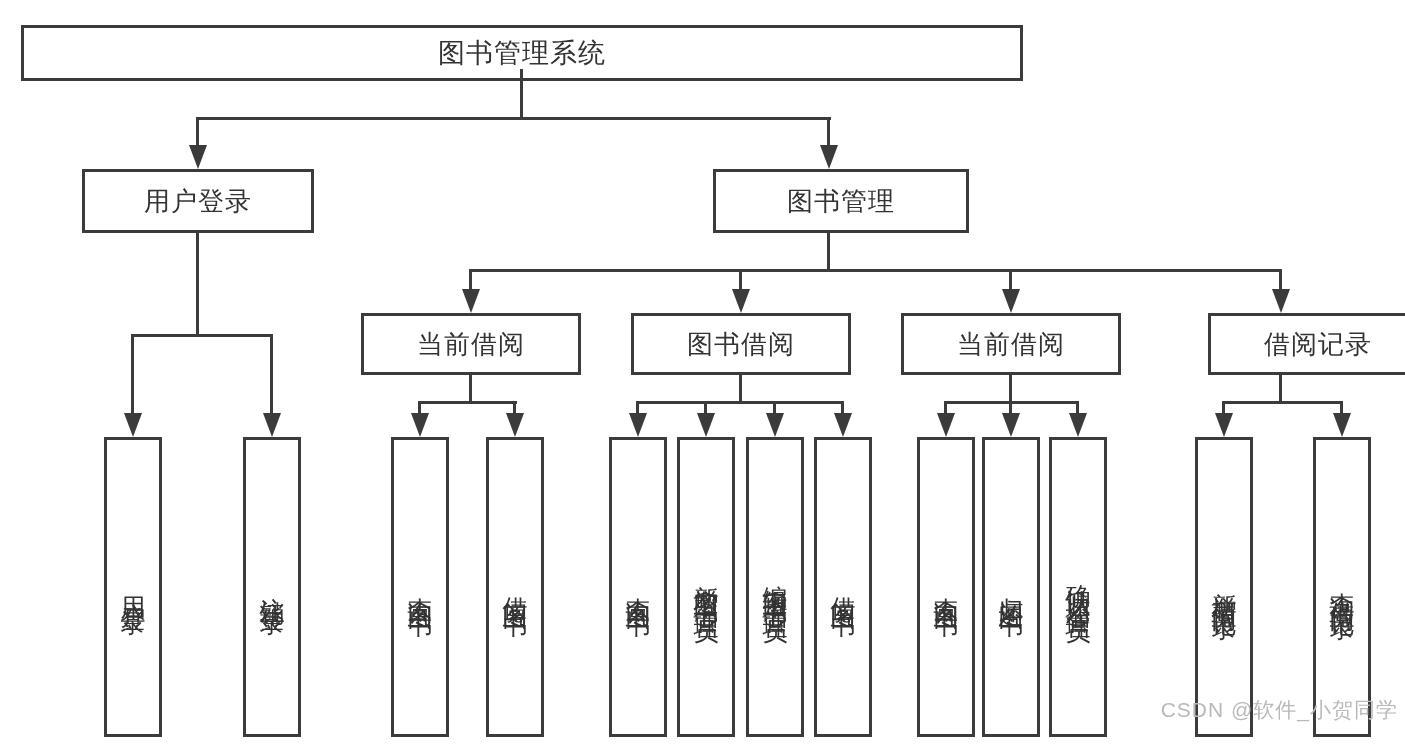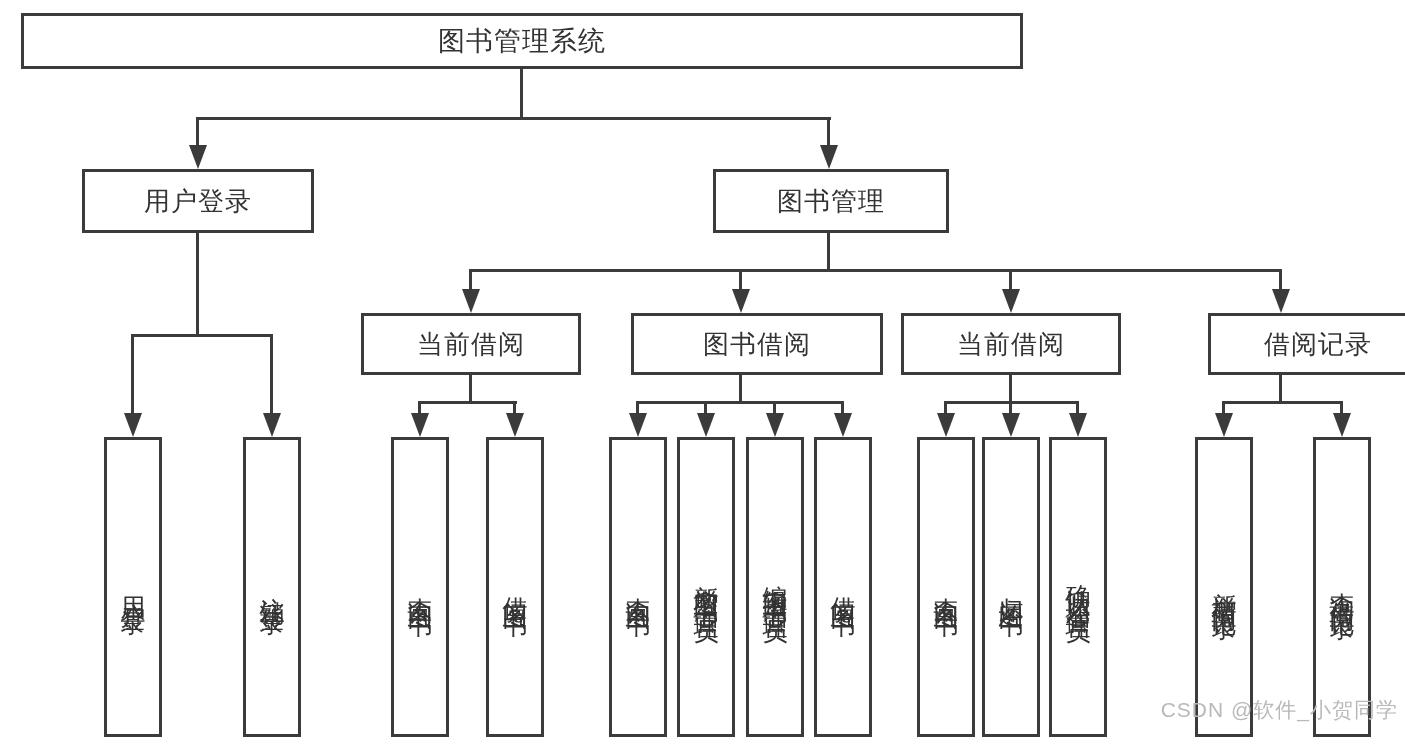--- a/index.html
+++ b/index.html
@@ -1,21 +1,21 @@
 <!DOCTYPE html>
 <html><head>
 <meta charset="utf-8">
 <style>
   html,body{margin:0;padding:0;background:#ffffff;}
   #stage{position:relative;width:1405px;height:747px;background:#ffffff;overflow:hidden;
          font-family:"Liberation Sans","DejaVu Sans",sans-serif;}
   .box{position:absolute;box-sizing:border-box;background:#ffffff;border:3px solid #3b3b3b;
        display:flex;align-items:center;justify-content:center;color:#333333;}
   .hbox{font-size:26px;letter-spacing:1px;}
-  .root{font-size:27px;}
+  .root{font-size:27px;margin-top:12px;}
   .vbox{font-size:25px;}
   .vbox span{writing-mode:vertical-rl;text-orientation:mixed;letter-spacing:5px;line-height:1;}
   .v{position:absolute;width:3px;background:#3b3b3b;}
   .h{position:absolute;height:3px;background:#3b3b3b;}
   .a{position:absolute;width:0;height:0;border-left:9px solid transparent;
      border-right:9px solid transparent;border-top:24px solid #3b3b3b;}
   .watermark{position:absolute;right:7px;bottom:23px;font-size:21px;color:#b9b9b9;
              letter-spacing:1px;z-index:10;}
 </style>
 </head>
@@ -23,28 +23,28 @@
 
 <div id="stage">
 
   <div class="box hbox root" style="left:21px;top:13px;width:1002px;height:56px;">
     <span>图书管理系统</span>
   </div>
 
   <div class="box hbox" style="left:82px;top:169px;width:232px;height:64px;">
     <span>用户登录</span>
   </div>
-  <div class="box hbox" style="left:713px;top:169px;width:236px;height:64px;">
+  <div class="box hbox" style="left:713px;top:169px;width:256px;height:64px;">
     <span>图书管理</span>
   </div>
 
   <div class="box hbox" style="left:361px;top:313px;width:220px;height:62px;">
     <span>当前借阅</span>
   </div>
-  <div class="box hbox" style="left:631px;top:313px;width:252px;height:62px;">
+  <div class="box hbox" style="left:631px;top:313px;width:220px;height:62px;">
     <span>图书借阅</span>
   </div>
   <div class="box hbox" style="left:901px;top:313px;width:220px;height:62px;">
     <span>当前借阅</span>
   </div>
   <div class="box hbox" style="left:1171px;top:313px;width:220px;height:62px;margin-left:37px;">
     <span>借阅记录</span>
   </div>
 
   <div class="box vbox" style="left:104px;top:437px;width:58px;height:300px;">

